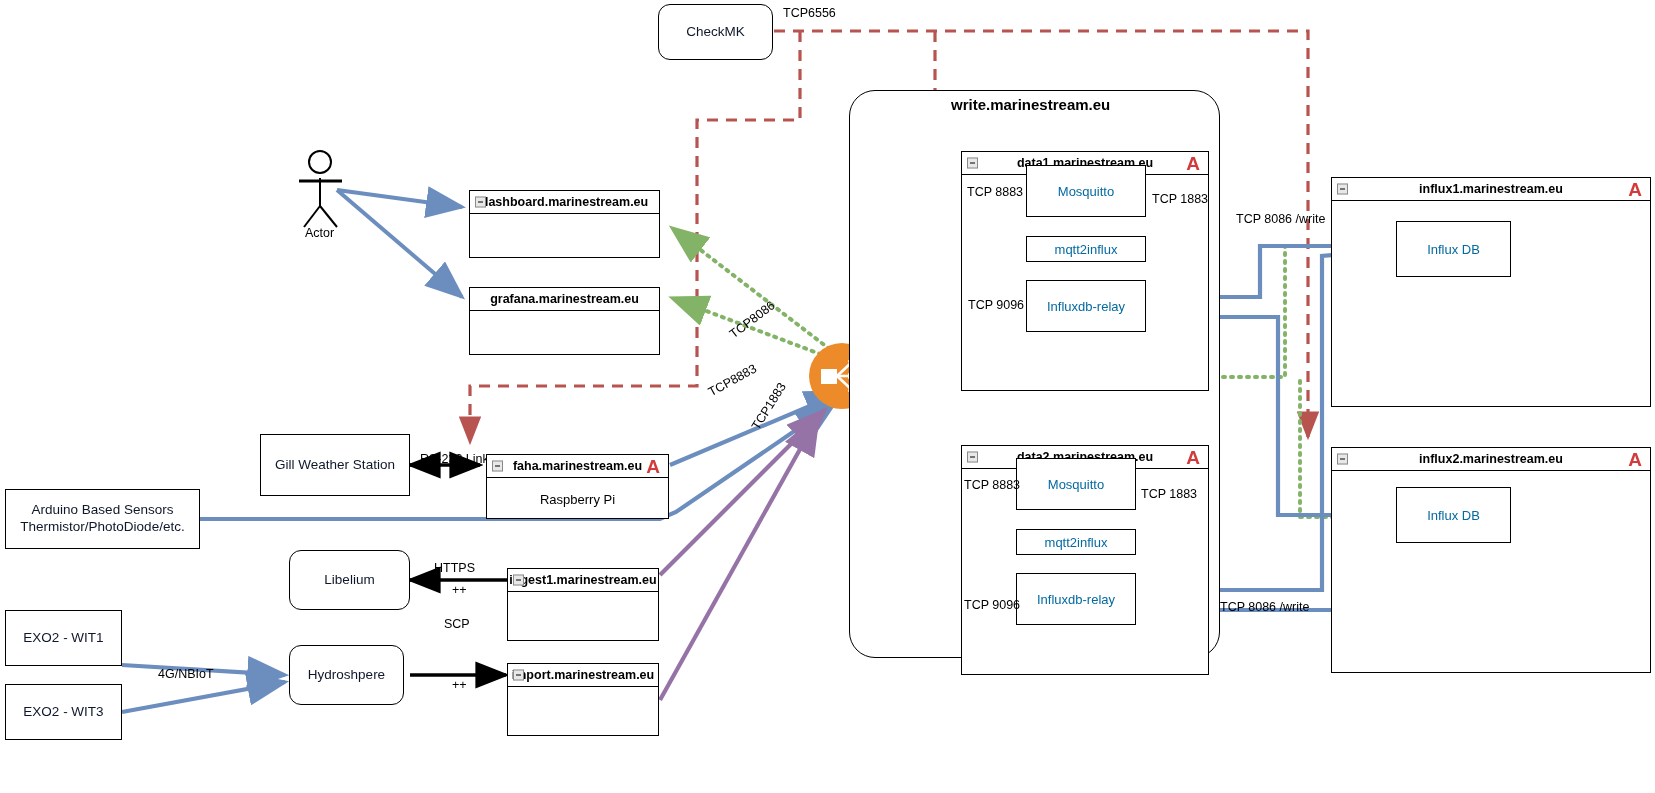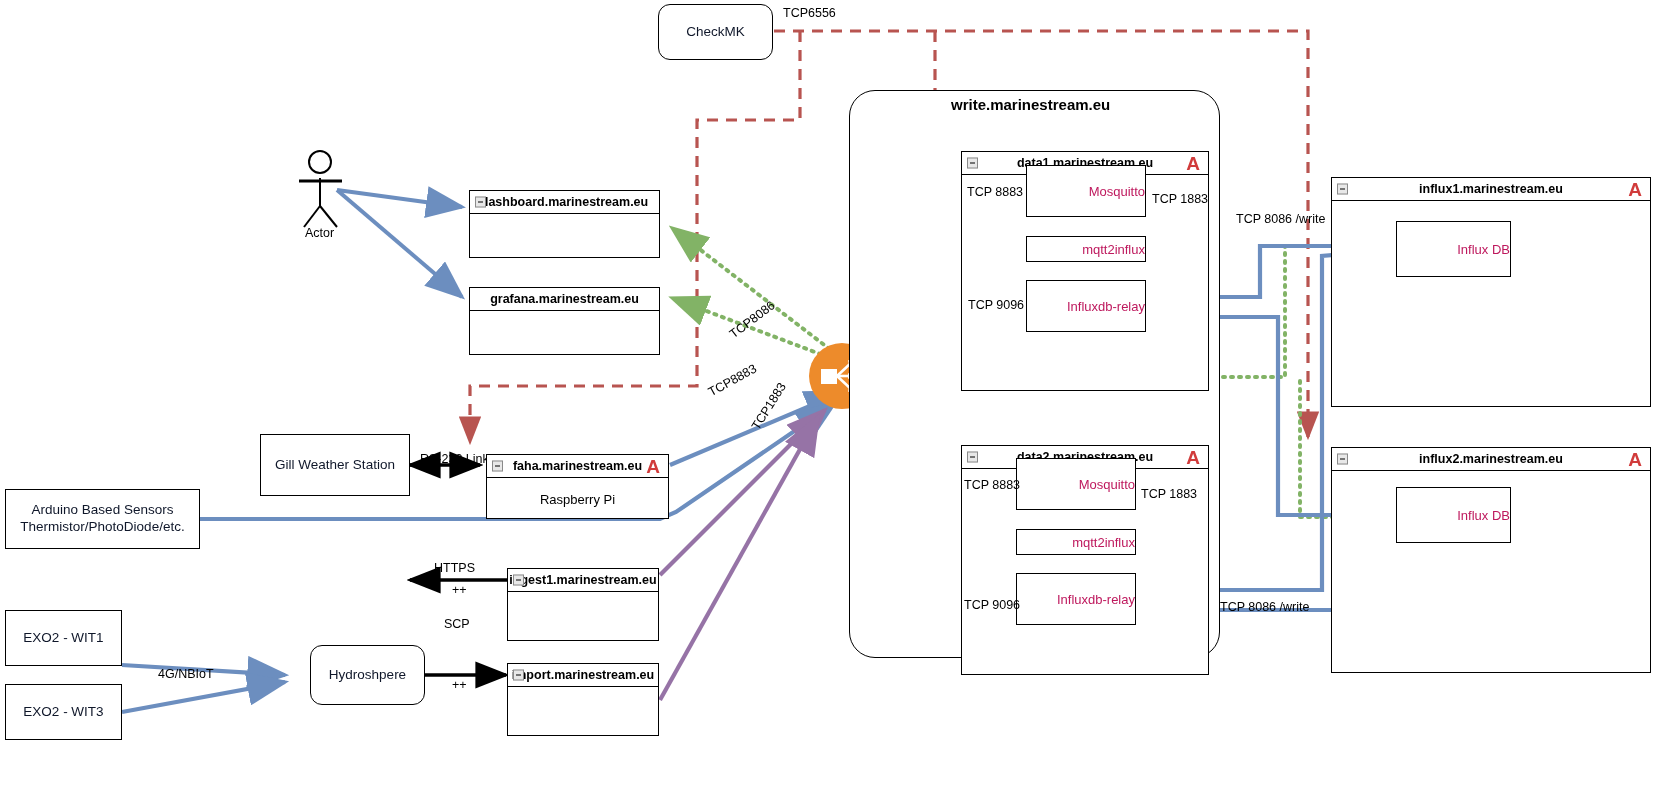--- a/index.html
+++ b/index.html
@@ -15,21 +15,21 @@
   .pkg{position:absolute;box-sizing:border-box;background:#fff;border:1px solid #000;margin-top:26px;}
   .pkg > .hdr{position:relative;height:22px;border-bottom:1px solid #000;display:flex;align-items:center;
               justify-content:center;font-size:12.5px;font-weight:bold;color:#000;}
   .pkg > .body{position:relative;}
   .minus{position:absolute;left:5px;top:50%;transform:translateY(-50%);width:11px;height:11px;
          border:1px solid #8a8a8a;background:#e8e8e8;box-sizing:border-box;}
   .minus::after{content:"";position:absolute;left:2px;top:4px;width:5px;height:1px;background:#000;}
   .amark{position:absolute;right:8px;top:50%;transform:translateY(-50%);
          font-family:"Liberation Sans",sans-serif;font-weight:bold;font-size:19px;color:#d13b3b;line-height:1;}
   .inner{position:absolute;box-sizing:border-box;background:#fff;border:1px solid #000;
-         display:flex;align-items:center;justify-content:flex-end;font-size:13px;color:#be185d;}
+         display:flex;align-items:center;justify-content:center;font-size:13px;color:#0369a1;}
   .bigcluster{position:absolute;box-sizing:border-box;background:#fff;border:1px solid #000;border-radius:26px;}
   .bigtitle{position:absolute;font-size:15px;font-weight:bold;color:#000;}
   .elabel{position:absolute;font-size:12.5px;color:#000;white-space:nowrap;}
   .elabel.rot{transform-origin:left top;}
   .actorlbl{position:absolute;font-size:12.5px;color:#000;}
   .hub{position:absolute;width:66px;height:66px;border-radius:50%;background:#ed8b2b;}
   .hub svg{position:absolute;left:0;top:0;}
 </style>
 </head>
 <body>
@@ -190,22 +190,25 @@
     <div class="ctr">Gill Weather Station</div>
   </div>
 
   <div class="node" style="left:5px;top:489px;width:195px;height:60px;">
     <div class="ctr" style="flex-direction:column;">
       <span>Arduino Based Sensors</span>
       <span>Thermistor/PhotoDiode/etc.</span>
     </div>
   </div>
 
-
-  <div class="node rounded" style="left:289px;top:645px;width:115px;height:60px;margin-left:21px;">
+  <div class="node rounded" style="left:289px;top:550px;width:121px;height:60px;">
+    <div class="ctr">Libelium</div>
+  </div>
+
+  <div class="node rounded" style="left:289px;top:645px;width:115px;height:60px;">
     <div class="ctr">Hydroshpere</div>
   </div>
 
   <div class="node" style="left:5px;top:610px;width:117px;height:56px;">
     <div class="ctr">EXO2 - WIT1</div>
   </div>
 
   <div class="node" style="left:5px;top:684px;width:117px;height:56px;">
     <div class="ctr">EXO2 - WIT3</div>
   </div>

